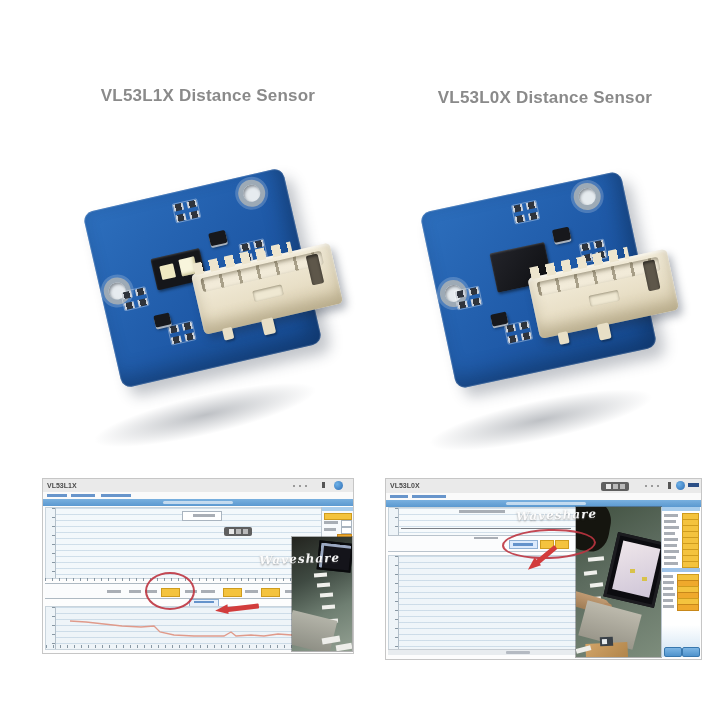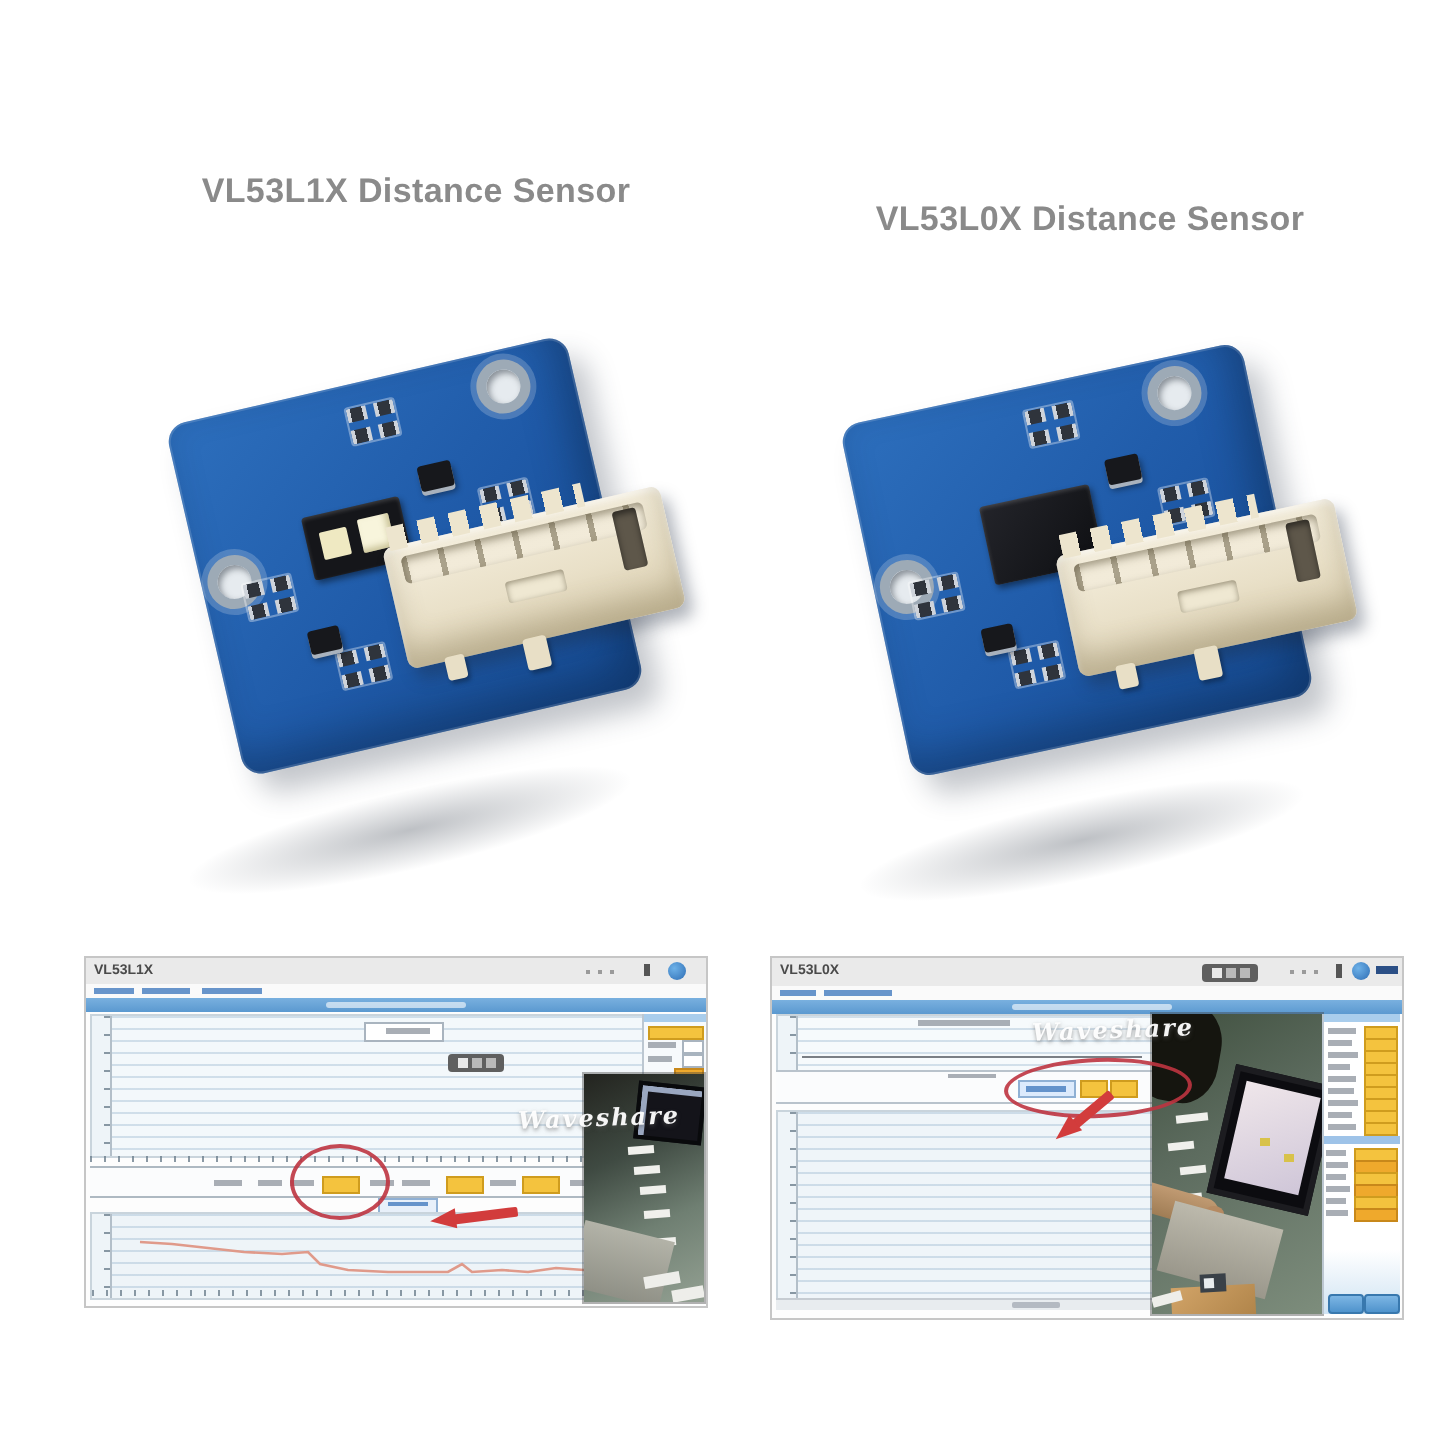--- a/index.html
+++ b/index.html
@@ -85,21 +85,21 @@
   .photo{position:absolute;overflow:hidden;box-shadow:0 0 0 1px rgba(60,60,60,.4)}
   .btn{position:absolute;background:linear-gradient(#7db6e4,#4f93cc);border:1px solid #3878ae;border-radius:2px}
   .sep{position:absolute;height:1px;background:#b9c3cc}
   .scroll{position:absolute;background:#e8ecef;border-top:1px solid #c6ccd2}
   .thumb{position:absolute;background:#b4bac2;border-radius:1px}
 </style>
 </head>
 <body>
 
 <div class="ptitle" style="left:58px;top:86px">VL53L1X Distance Sensor</div>
-<div class="ptitle" style="left:395px;top:100px">VL53L0X Distance Sensor</div>
+<div class="ptitle" style="left:395px;top:88px">VL53L0X Distance Sensor</div>
 
 <div class="scene" style="left:60px;top:150px">
   <div class="bshadow" style="left:30px;top:245px;width:230px;height:40px;transform:rotate(-13deg)"></div>
   <div class="pcb" style="left:40px;top:38px;transform:rotate(-13deg)">
     <div class="hole" style="right:22px;top:5px"></div>
     <div class="hole" style="left:3px;top:70px"></div>
     <div class="rc" style="left:90px;top:12px"></div>
     <div class="rc" style="left:146px;top:66px"></div>
     <div class="rc" style="left:20px;top:86px"></div>
     <div class="rc" style="left:102px;top:98px"></div>

